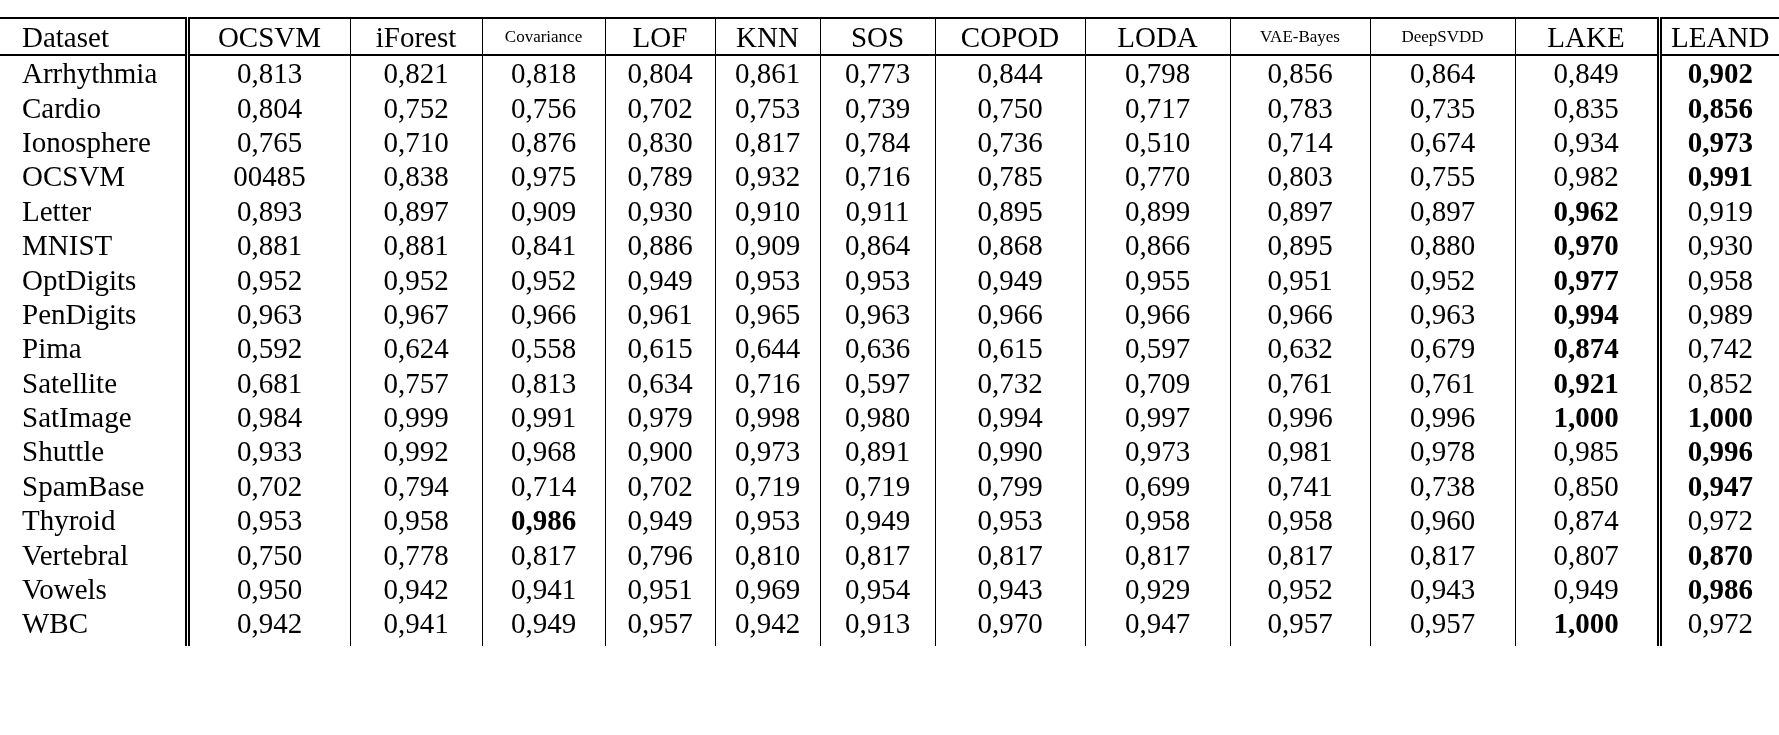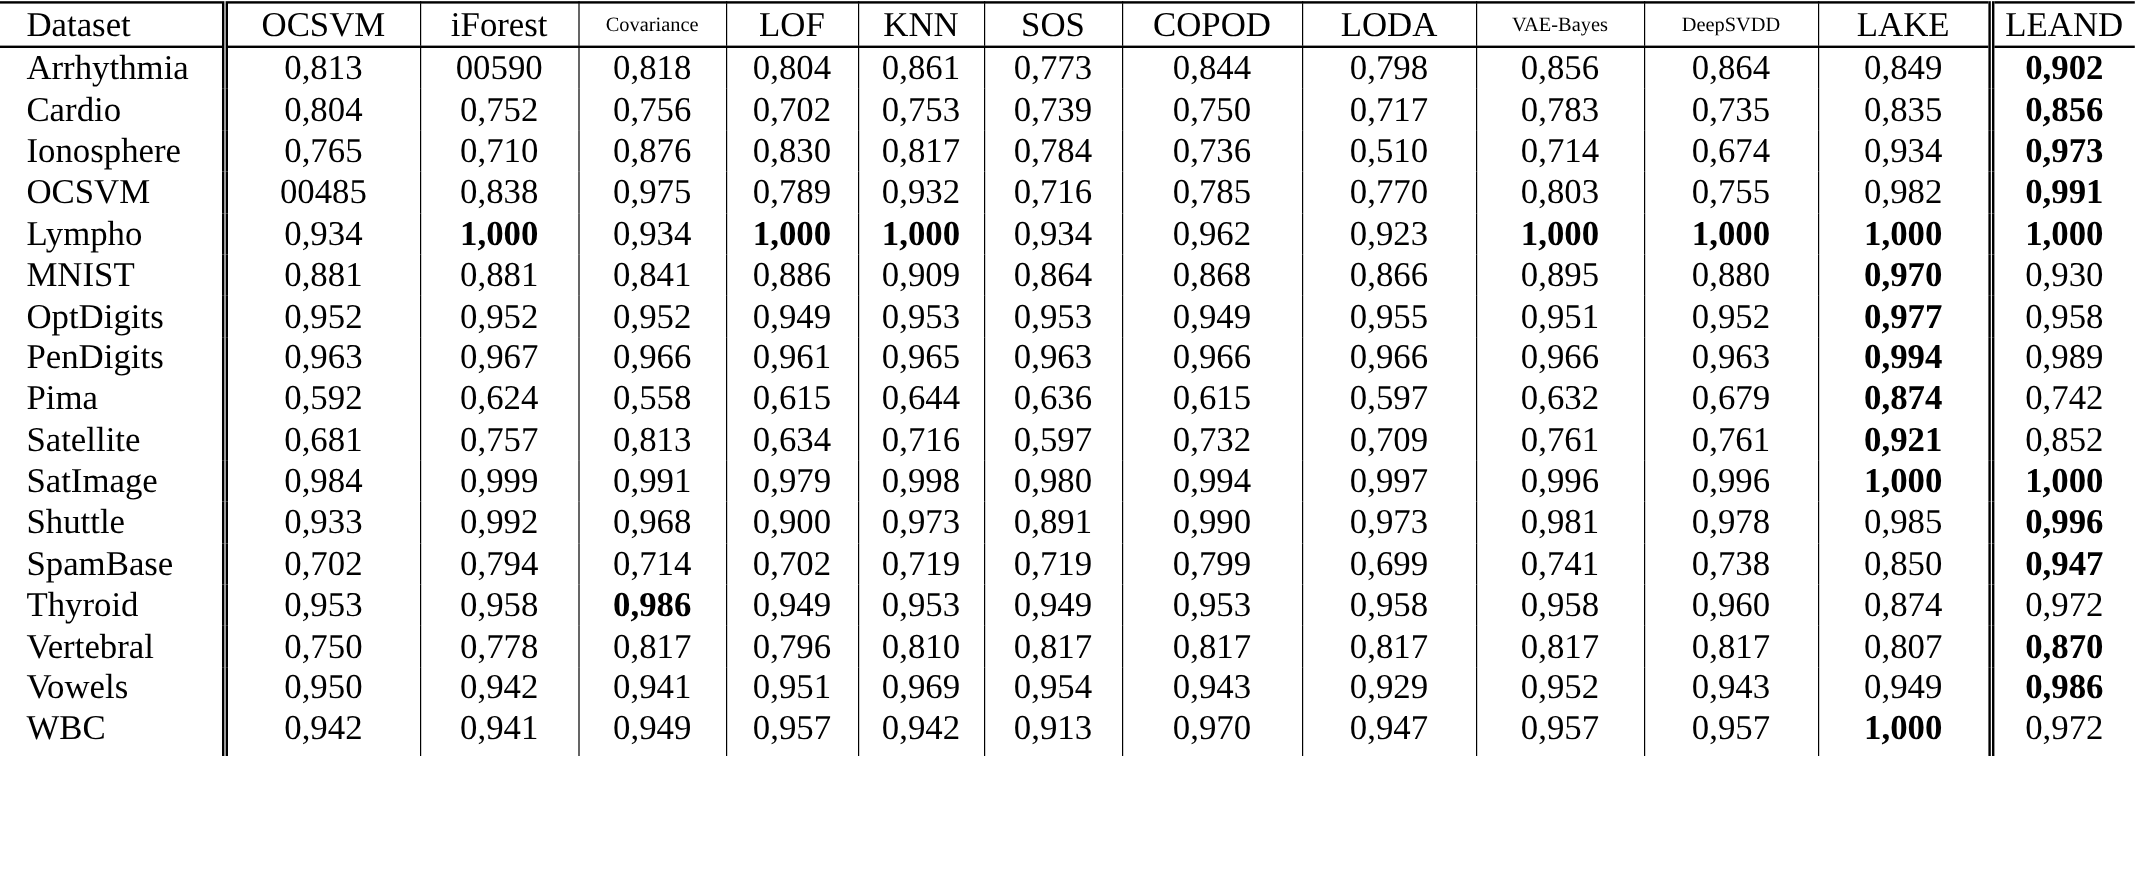--- a/index.html
+++ b/index.html
@@ -1,17 +1,17 @@
 <!DOCTYPE html>
 <html><head>
 <meta charset="utf-8">
 <style>
   html, body { margin: 0; padding: 0; background: #ffffff; }
   body { width: 1779px; height: 735px; overflow: hidden; font-family: "Liberation Serif", "DejaVu Serif", serif; color: #000; }
-  table.results { border-collapse: collapse; position: absolute; left: 0; top: 1px; table-layout: fixed; width: 1779px; }
+  table.results { border-collapse: collapse; position: absolute; left: 0; top: 17px; table-layout: fixed; width: 1779px; }
   table.results th, table.results td { padding: 0; height: 34.4px; line-height: 34px; text-align: center; font-size: 29px; white-space: nowrap; }
   table.results thead tr { border-top: 2px solid #000; border-bottom: 2px solid #000; }
   table.results th { font-weight: normal; height: 35px; }
   table.results th.small { font-size: 17px; }
   table.results td.name, table.results th.name { text-align: left; padding-left: 22px; }
   .vl { border-left: 1.5px solid #000; }
   .dl { border-left: 5px double #000; }
   td.best { font-weight: bold; margin-top: 24px; }
   tbody tr:last-child td { height: 40px; vertical-align: top; line-height: 34px; }
 </style>
@@ -48,21 +48,21 @@
       <th class="vl small">VAE-Bayes</th>
       <th class="vl small">DeepSVDD</th>
       <th class="vl">LAKE</th>
       <th class="dl">LEAND</th>
     </tr>
   </thead>
   <tbody id="tbody">
       <tr>
         <td class="name">Arrhythmia</td>
         <td class="dl">0,813</td>
-        <td class="vl">00590</td>
+        <td class="vl">0,821</td>
         <td class="vl">0,818</td>
         <td class="vl">0,804</td>
         <td class="vl">0,861</td>
         <td class="vl">0,773</td>
         <td class="vl">0,844</td>
         <td class="vl">0,798</td>
         <td class="vl">0,856</td>
         <td class="vl">0,864</td>
         <td class="vl">0,849</td>
         <td class="dl best">0,902</td>
@@ -106,33 +106,33 @@
         <td class="vl">0,932</td>
         <td class="vl">0,716</td>
         <td class="vl">0,785</td>
         <td class="vl">0,770</td>
         <td class="vl">0,803</td>
         <td class="vl">0,755</td>
         <td class="vl">0,982</td>
         <td class="dl best">0,991</td>
       </tr>
       <tr>
-        <td class="name">Lympho</td>
-        <td class="dl">0,934</td>
-        <td class="vl best">1,000</td>
-        <td class="vl">0,934</td>
-        <td class="vl best">1,000</td>
-        <td class="vl best">1,000</td>
-        <td class="vl">0,934</td>
-        <td class="vl">0,962</td>
-        <td class="vl">0,923</td>
-        <td class="vl best">1,000</td>
-        <td class="vl best">1,000</td>
-        <td class="vl best">1,000</td>
-        <td class="dl best">1,000</td>
+        <td class="name">Letter</td>
+        <td class="dl">0,893</td>
+        <td class="vl">0,897</td>
+        <td class="vl">0,909</td>
+        <td class="vl">0,930</td>
+        <td class="vl">0,910</td>
+        <td class="vl">0,911</td>
+        <td class="vl">0,895</td>
+        <td class="vl">0,899</td>
+        <td class="vl">0,897</td>
+        <td class="vl">0,897</td>
+        <td class="vl best">0,962</td>
+        <td class="dl">0,919</td>
       </tr>
       <tr>
         <td class="name">MNIST</td>
         <td class="dl">0,881</td>
         <td class="vl">0,881</td>
         <td class="vl">0,841</td>
         <td class="vl">0,886</td>
         <td class="vl">0,909</td>
         <td class="vl">0,864</td>
         <td class="vl">0,868</td>

